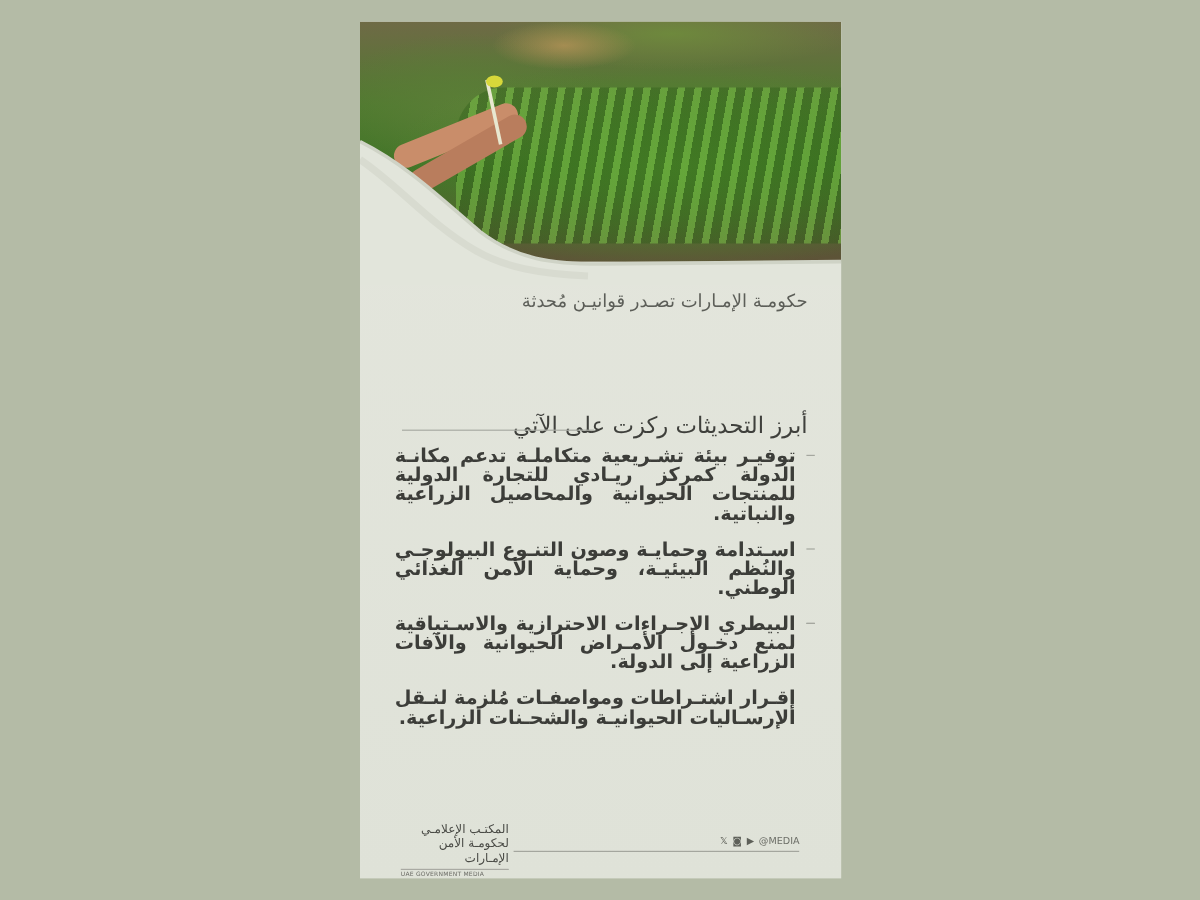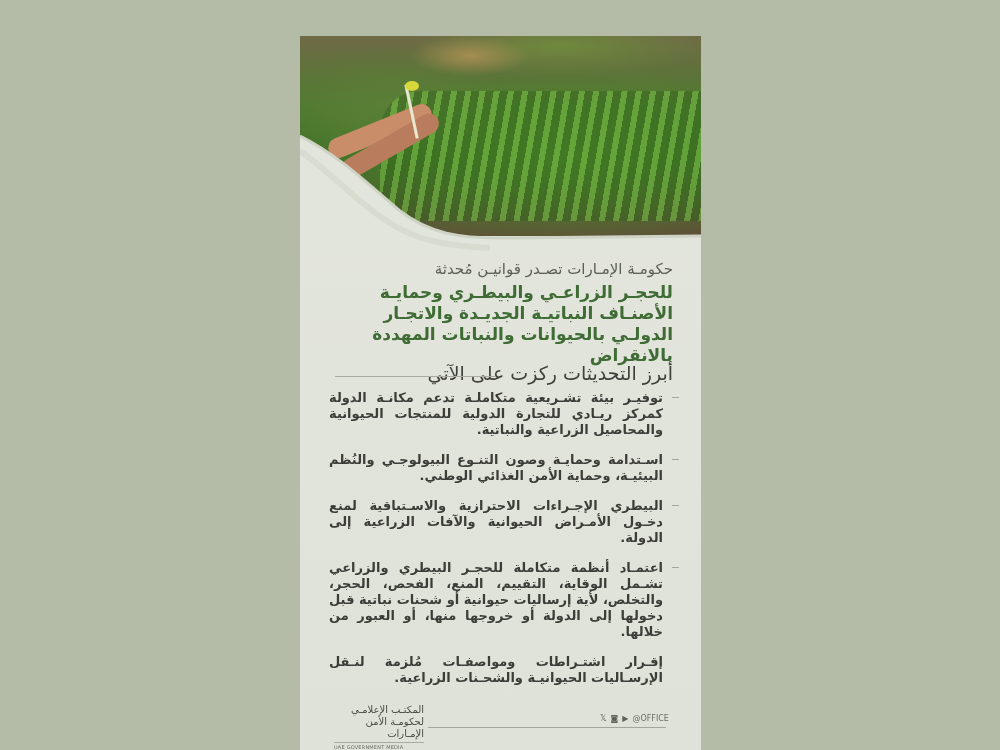--- a/index.html
+++ b/index.html
@@ -9,21 +9,20 @@
     position: relative;
     overflow: hidden;
     font-family: "DejaVu Sans", sans-serif;
   }
   .card {
     position: absolute;
     left: 300px; top: 18px;
     width: 401px; height: 714px;
     background: linear-gradient(180deg, #e4e6dd 0%, #dfe2d8 100%);
     overflow: hidden;
-    margin-top: 18px;
   }
   .photo {
     position: absolute; left: 0; top: 0; width: 401px; height: 200px;
     background:
       radial-gradient(ellipse 60px 20px at 170px 20px, rgba(190,150,90,0.7), transparent),
       radial-gradient(ellipse 150px 30px at 260px 10px, rgba(110,140,60,0.9), transparent),
       radial-gradient(ellipse 240px 90px at 260px 120px, #4f8a2c, transparent),
       radial-gradient(ellipse 120px 60px at 90px 70px, #5b7e37, transparent),
       linear-gradient(180deg, #6f6a46 0%, #4f7a2f 35%, #3f7426 60%, #5e5238 100%);
   }
@@ -64,21 +63,21 @@
   .section-line {
     position: absolute; left: 35px; top: 340px; width: 160px; height: 1px;
     background: #a9aba3;
   }
   .bullets {
     position: absolute; right: 22px; top: 354px; width: 350px;
     direction: rtl; margin: 0; padding: 0; list-style: none;
   }
   .bullets li {
     position: relative; padding-right: 16px;
-    font-size: 13px; line-height: 16px; color: #3c3d39; font-weight: bold;
+    font-size: 16px; line-height: 16px; color: #3c3d39; font-weight: bold;
     text-align: justify; margin-bottom: 14px;
   }
   .bullets li .dash {
     position: absolute; right: 0; top: 7px; width: 7px; height: 1px; background: #a5a79f;
   }
   .footer-line {
     position: absolute; left: 128px; top: 691px; width: 238px; height: 1px; background: #a4a69e;
   }
   .footer-handle {
     position: absolute; left: 300px; top: 678px; font-size: 8px; color: #6d6f68;
@@ -103,39 +102,37 @@
     <div class="sprout"></div>
     <div class="leaf"></div>
   </div>
   <svg class="curve" viewBox="0 0 401 140">
     <path d="M0,20 C40,40 70,70 100,95 C130,118 160,122 200,122 L401,120 L401,140 L0,140 Z" fill="#e2e5db"></path>
     <path d="M0,20 C40,40 70,70 100,95 C130,118 160,122 200,122 L401,120" fill="none" stroke="#cfd3c6" stroke-width="3"></path>
     <path d="M0,35 C30,55 60,90 95,110 C120,125 150,130 190,132" fill="none" stroke="#d8dbd0" stroke-width="6"></path>
   </svg>
 
   <div class="subtitle">حكومـة الإمـارات تصـدر قوانيـن مُحدثة</div>
-  <div class="title">للحجـر الزراعـي والبيطـري وحمايـة الأصنـاف النباتيـة الجديـدة والاتجـار الدولـي بالحيوانات والنباتات المهددة بالانقراض</div>
 
   <div class="section-head">أبرز التحديثات ركزت على الآتي</div>
   <div class="section-line"></div>
 
   <ul class="bullets">
     <li><span class="dash"></span><span>توفيـر بيئة تشـريعية متكاملـة تدعم مكانـة الدولة كمركز ريـادي للتجارة الدولية للمنتجات الحيوانية والمحاصيل الزراعية والنباتية.</span></li>
     <li><span class="dash"></span><span>اسـتدامة وحمايـة وصون التنـوع البيولوجـي والنُظم البيئيـة، وحماية الأمن الغذائي الوطني.</span></li>
     <li><span class="dash"></span></li>
     <li><span class="dash"></span><span>البيطري الإجـراءات الاحترازية والاسـتباقية لمنع دخـول الأمـراض الحيوانية والآفات الزراعية إلى الدولة.</span></li>
-    <li><span class="dash"></span><span>اعتمـاد أنظمة متكاملة للحجـر البيطري والزراعي تشـمل الوقاية، التقييم، المنع، الفحص، الحجر، والتخلص، لأية إرساليات حيوانية أو شحنات نباتية قبل دخولها إلى الدولة أو خروجها منها، أو العبور من خلالها.</span></li>
     <li><span>إقـرار اشتـراطات ومواصفـات مُلزمة لنـقل الإرسـاليات الحيوانيـة والشحـنات الزراعية.</span></li>
   </ul>
 
   <div class="logo">
     <div class="l1">المكتـب الإعلامـي</div>
     <div class="l2">لحكومـة الأمن الإمـارات</div>
     <div class="l3">UAE GOVERNMENT MEDIA OFFICE</div>
   </div>
   <div class="footer-line"></div>
   <div class="footer-handle">
     <span class="ic">𝕏</span>
     <span class="ic">◙</span>
     <span class="ic">▶</span>
-    <span>@OFFICE</span>
+    <span>@MEDIA</span>
   </div>
 </div>
 
 </body></html>

